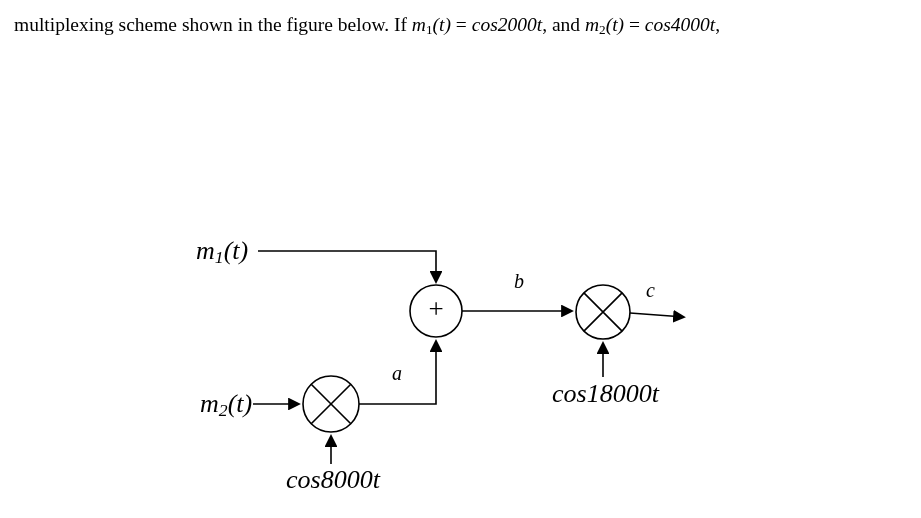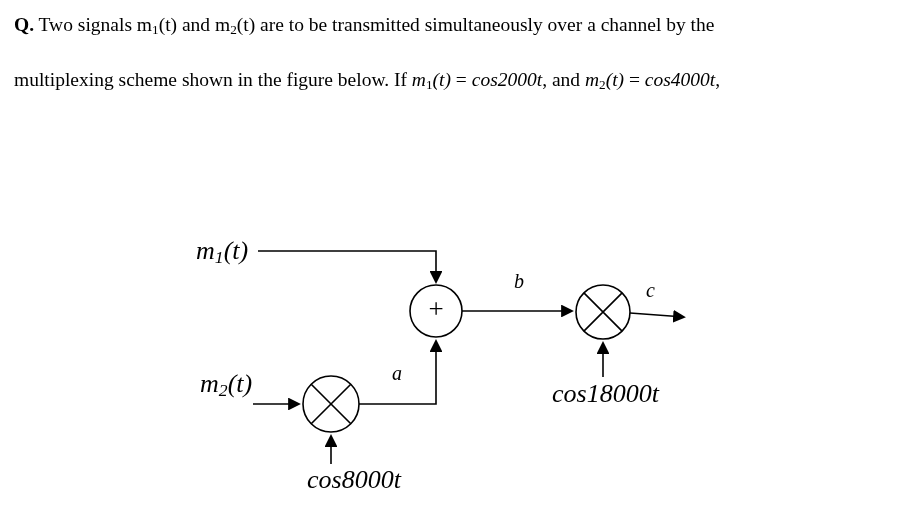--- a/index.html
+++ b/index.html
@@ -38,40 +38,39 @@
     left: 0;
     top: 0;
   }
   .dlabel {
     position: absolute;
     font-size: 26px;
     font-style: italic;
     white-space: nowrap;
   }
   .m1 { left: 196px; top: 236px; }
-  .m2 { left: 200px; top: 369px; }
+  .m2 { left: 200px; top: 389px; }
   .pa { left: 392px; top: 362px; font-size: 20px; }
   .pb { left: 514px; top: 270px; font-size: 20px; }
   .pc { left: 646px; top: 279px; font-size: 20px; }
-  .c1 { left: 286px; top: 465px; margin-left: 21px; }
+  .c1 { left: 286px; top: 465px; }
   .c2 { left: 552px; top: 379px; text-align: right; }
   .plus {
     left: 436px;
     top: 311px;
     transform: translate(-50%, -54%);
     font-size: 27px;
     font-style: normal;
     line-height: 1;
   }
 </style>
 </head>
 <body>
 
 <div class="question">
-  <div class="qline"><span class="bold">Q.</span><span> Two signals m</span><span class="sub">1</span><span>(t) and m</span><span class="sub">2</span><span>(t) are to be transmitted simultaneously over a channel by the</span></div>
   <div class="qline"><span>multiplexing scheme shown in the figure below. If </span><span class="it">m</span><span class="sub">1</span><span class="it">(t)</span><span> = </span><span class="it">cos2000t</span><span>, and </span><span class="it">m</span><span class="sub">2</span><span class="it">(t)</span><span> = </span><span class="it">cos4000t</span><span>,</span></div>
 </div>
 
 <svg class="diagram-svg" width="921" height="518" viewBox="0 0 921 518" xmlns="http://www.w3.org/2000/svg">
   <defs>
     <marker id="arr" viewBox="0 0 10 10" refX="8.5" refY="5" markerWidth="8" markerHeight="8" orient="auto">
       <path d="M0,0 L10,5 L0,10 Z" fill="#000000"></path>
     </marker>
   </defs>
   <g fill="none" stroke="#000000" stroke-width="1.6">

